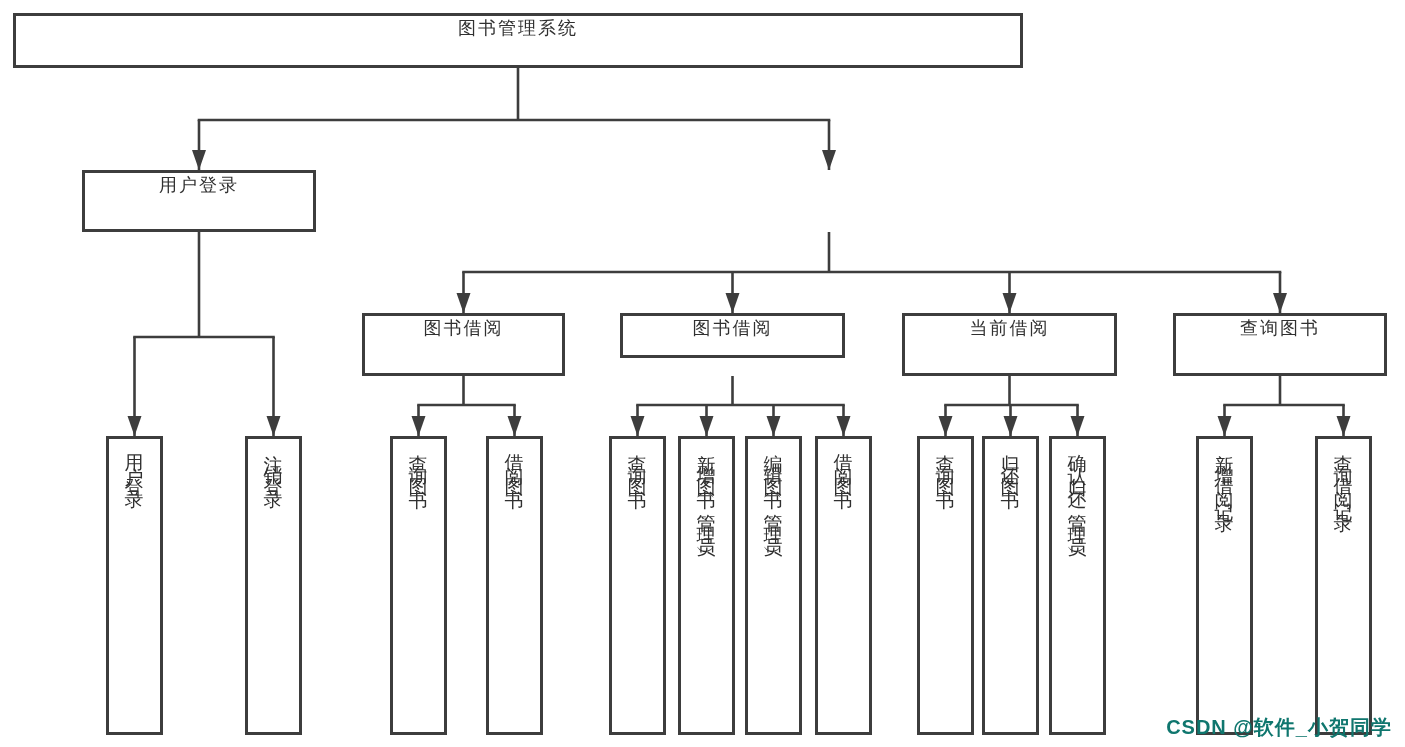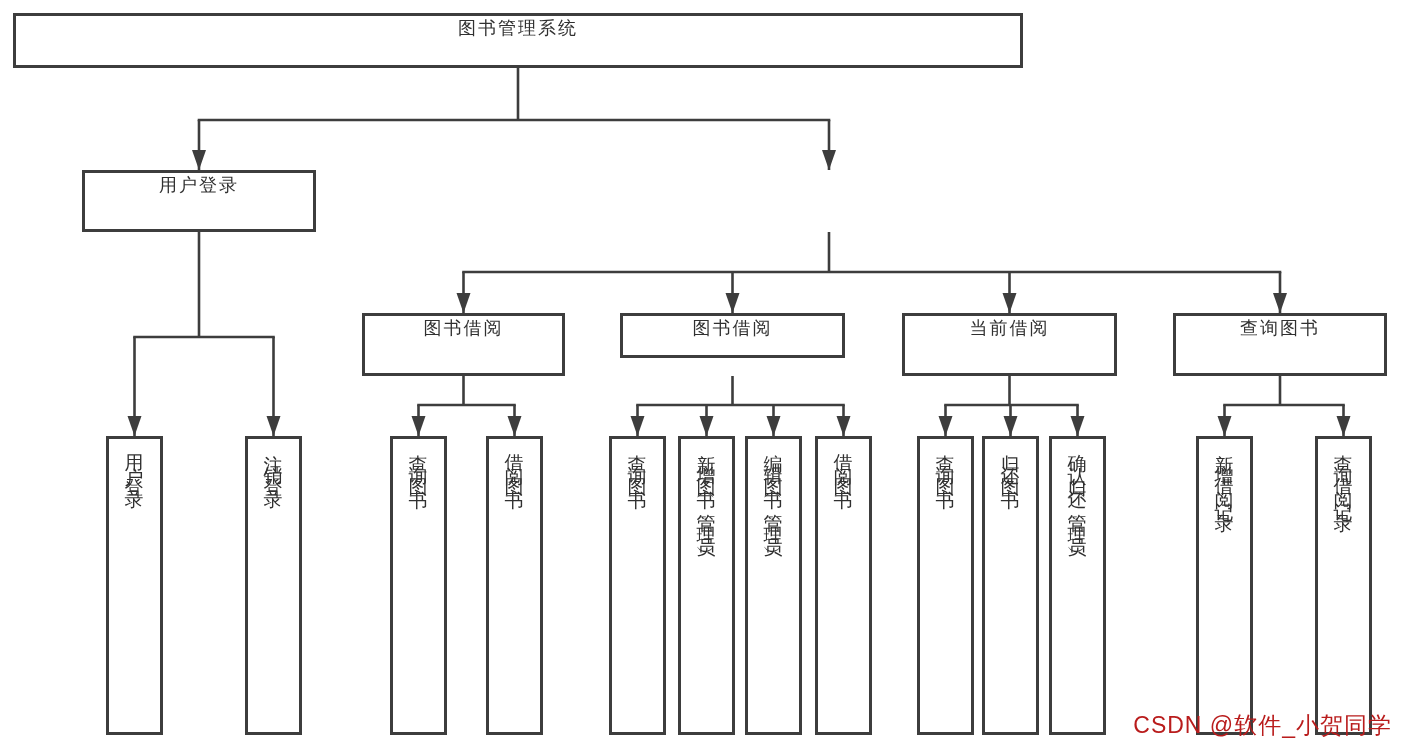--- a/index.html
+++ b/index.html
@@ -33,23 +33,24 @@
     text-orientation:mixed;
     font-size:19px;
     line-height:1;
     letter-spacing:12px;
     white-space:normal;
   }
   .watermark{
     position:absolute;
     right:13px;
     bottom:6px;
-    font-size:23px;
-    color:#b91c1c;
+    font-size:20px;
+    color:#0f766e;
     letter-spacing:1px;
+    font-weight:bold;
   }
 </style>
 </head>
 <body>
 
 <div class="stage">
 
   <svg class="wires" width="1405" height="747" viewBox="0 0 1405 747">
     <defs>
       <marker id="arw" markerUnits="userSpaceOnUse" markerWidth="24" markerHeight="18" refX="20" refY="7" orient="auto">

